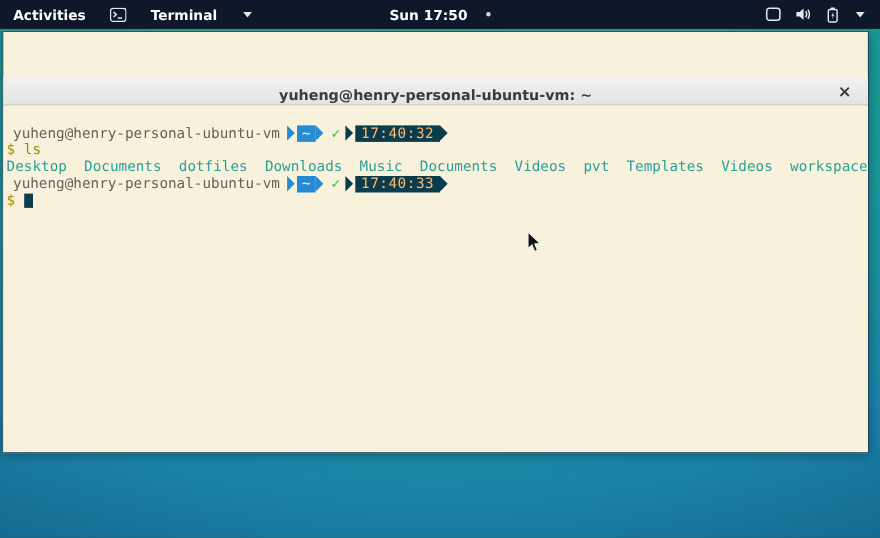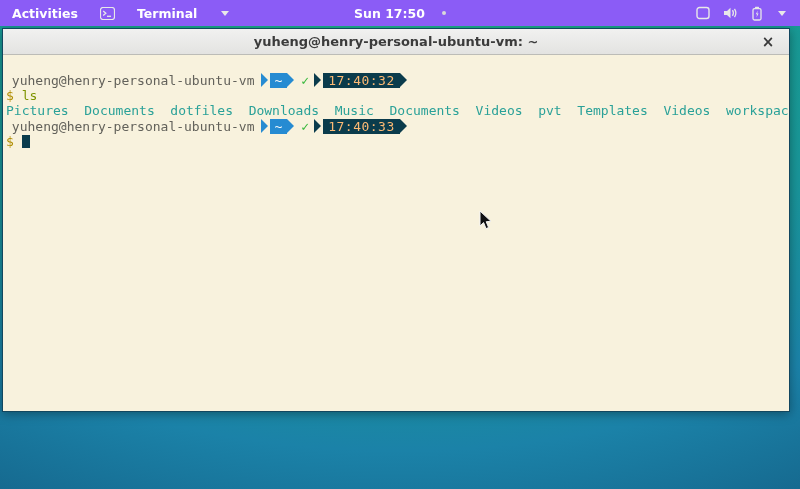--- a/index.html
+++ b/index.html
@@ -2,21 +2,21 @@
 <html><head>
 <meta charset="utf-8">
 <style>
   * { margin:0; padding:0; box-sizing:border-box; }
   html,body { width:800px; height:489px; overflow:hidden; }
   body { position:relative; font-family:"DejaVu Sans", "Liberation Sans", sans-serif; background:#000; }
 
   
   .panel {
     position:absolute; left:0; top:0; width:800px; height:26px;
-    background:#8b5cf6; color:#fff; display:flex; align-items:center;
+    background:#0f172a; color:#fff; display:flex; align-items:center;
     font-size:12.5px; font-weight:700; z-index:50;
   }
   .panel-left { display:flex; align-items:center; height:100%; }
   .activities { padding:0 12px; height:100%; display:flex; align-items:center; cursor:pointer; }
   .app-menu { display:flex; align-items:center; gap:22px; padding:0 10px; height:100%; cursor:pointer; }
   .app-menu svg { display:block; }
   .caret-down {
     width:0; height:0; border-left:4px solid transparent; border-right:4px solid transparent;
     border-top:5px solid #e8e8e8; display:inline-block; margin-left:2px;
   }
@@ -40,22 +40,22 @@
   .window {
     position:absolute; left:2px; top:28px; width:788px; height:384px;
     border:1px solid #12475f; background:#f8f2dd;
     box-shadow:0 2px 10px rgba(0,0,0,0.35);
     display:flex; flex-direction:column;
   }
   .titlebar {
     height:26px; flex:0 0 26px;
     background:linear-gradient(#f1f1f0, #e3e3e1);
     border-bottom:1px solid #bcbcb7;
-    display:flex; align-items:center; justify-content:center; position:relative;
-    font-size:13px; font-weight:700; color:#3b3b3b; cursor:default;
+    display:flex; align-items:flex-end; justify-content:center; position:relative;
+    font-size:13px; font-weight:700; color:#3b3b3b; cursor:default;margin-top:41px;
   }
   .close-btn {
     position:absolute; right:10px; top:0; width:22px; height:26px;
     display:flex; align-items:center; justify-content:center;
     font-size:15px; font-weight:700; color:#3a3a3a; cursor:pointer;
     font-family:"DejaVu Sans", sans-serif;
   }
   .content {
     flex:1; background:#f8f2dd; position:relative; overflow:hidden;
     padding:17px 3px 0 3px;
@@ -164,21 +164,21 @@
         <span class="tri tri-dark"></span>
       </span>
     </div>
 
     <div class="tline">
       <span class="dollar">$</span>
       <span class="cmd">ls</span>
     </div>
 
     <div class="tline">
-      <span class="dir">Pictures</span>
+      <span class="dir">Desktop</span>
       <span class="dir">Documents</span>
       <span class="dir">dotfiles</span>
       <span class="dir">Downloads</span>
       <span class="dir">Music</span>
       <span class="dir">Documents</span>
       <span class="dir">Videos</span>
       <span class="dir">pvt</span>
       <span class="dir">Templates</span>
       <span class="dir">Videos</span>
       <span class="dir">workspace</span>

